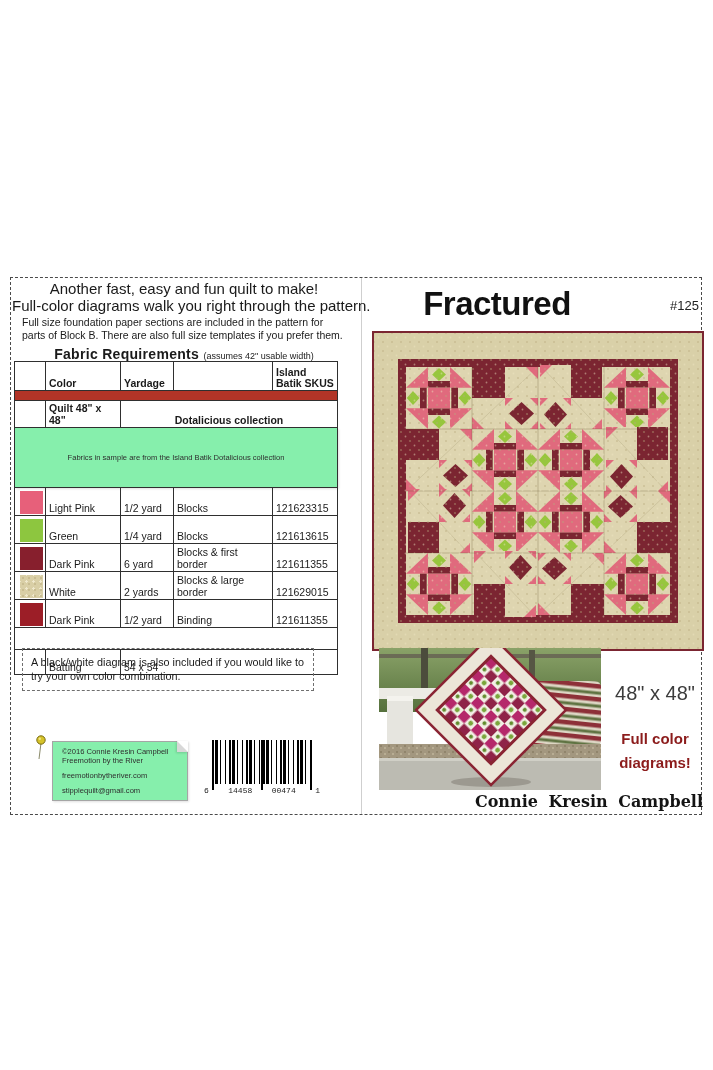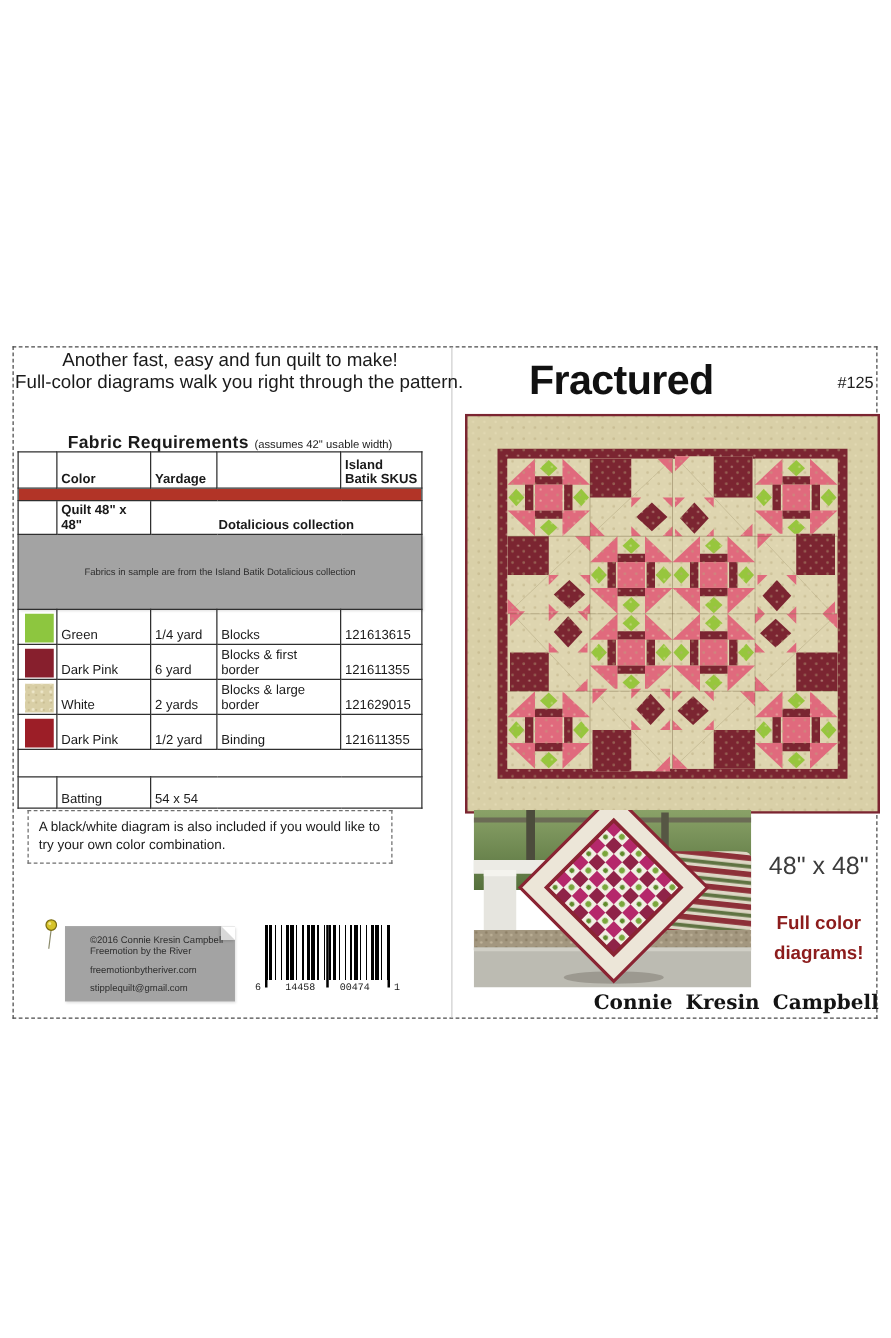--- a/index.html
+++ b/index.html
@@ -36,22 +36,22 @@
   tr.spacer td{height:19px;}
   tr.xrow td{height:22px;}
 
   
   .info-box{left:22px;top:648px;width:292px;border:1px dashed #6f6f6f;padding:7px 8px;
             font-size:10.8px;line-height:13.5px;box-sizing:border-box;}
   .info-box .p1{margin:0 0 13px 0;}
   .info-box .p2{margin:0;}
 
   
-  .note{left:52px;top:741px;width:136px;height:60px;background:#a3a3a3;border:1px solid #a5a5a5;
-        box-sizing:border-box;font-size:7.6px;line-height:9px;padding:5px 4px 0 19px;color:#2e2e2e;
+  .note{left:52px;top:741px;width:136px;height:60px;background:#86efac;border:1px solid #a5a5a5;
+        box-sizing:border-box;font-size:7.6px;line-height:9px;padding:5px 4px 0 9px;color:#2e2e2e;
         box-shadow:1px 1px 2px rgba(0,0,0,.12);}
   .note .gap{height:6px;}
   .note .foldc{position:absolute;top:-1px;right:-1px;width:0;height:0;
         border-left:11px solid #d8d8d8;border-top:11px solid #fff;
         filter:drop-shadow(-1px 1px 1px rgba(0,0,0,.15));}
   .barcode{left:212px;top:740px;width:100px;height:58px;}
   .bars{position:absolute;left:0;top:0;width:100px;height:44px;background:
         repeating-linear-gradient(90deg,#000 0 2px,#fff 2px 3px,#000 3px 6px,#fff 6px 8px,#000 8px 9px,#fff 9px 13px,#000 13px 14px,#fff 14px 17px);}
   .guard{position:absolute;top:0;width:2px;height:50px;background:#000;}
   .g1{left:0;} .g2{left:49px;} .g3{left:98px;}
@@ -76,20 +76,21 @@
 <div class="page">
 
   <div class="abs spread"></div>
   <div class="abs fold"></div>
 
   <div class="abs headline">
     <div>Another fast, easy and fun quilt to make!</div>
     <div>Full-color diagrams walk you right through the pattern.</div>
   </div>
 
+  <div class="abs intro">Full size foundation paper sections are included in the pattern for parts of Block B. There are also full size templates if you prefer them.</div>
 
   <div class="abs fr-title">
     <span class="frt">Fabric Requirements</span>
     <span class="frs">(assumes 42"  usable width)</span>
   </div>
 
   <table class="fabric">
     <colgroup>
         <col style="width:31px">
         <col style="width:75px">
@@ -108,20 +109,29 @@
     <tr class="redbar">
       <td colspan="5" style="background-color: rgb(178, 52, 39);"></td>
     </tr>
     <tr class="sub">
       <td></td>
       <td>Quilt 48" x 48"</td>
       <td colspan="3" class="center">Dotalicious collection</td>
     </tr>
     <tr class="note">
       <td colspan="5">Fabrics in sample are from the Island Batik Dotalicious collection</td>
+    </tr>
+    <tr class="frow">
+      <td class="swcell">
+            <div class="sw" style="background-color: rgb(231, 96, 122);"></div>
+          </td>
+      <td>Light Pink</td>
+      <td>1/2 yard</td>
+      <td>Blocks</td>
+      <td>121623315</td>
     </tr>
     <tr class="frow">
       <td class="swcell">
             <div class="sw" style="background-color: rgb(141, 198, 63);"></div>
           </td>
       <td>Green</td>
       <td>1/4 yard</td>
       <td>Blocks</td>
       <td>121613615</td>
     </tr>

